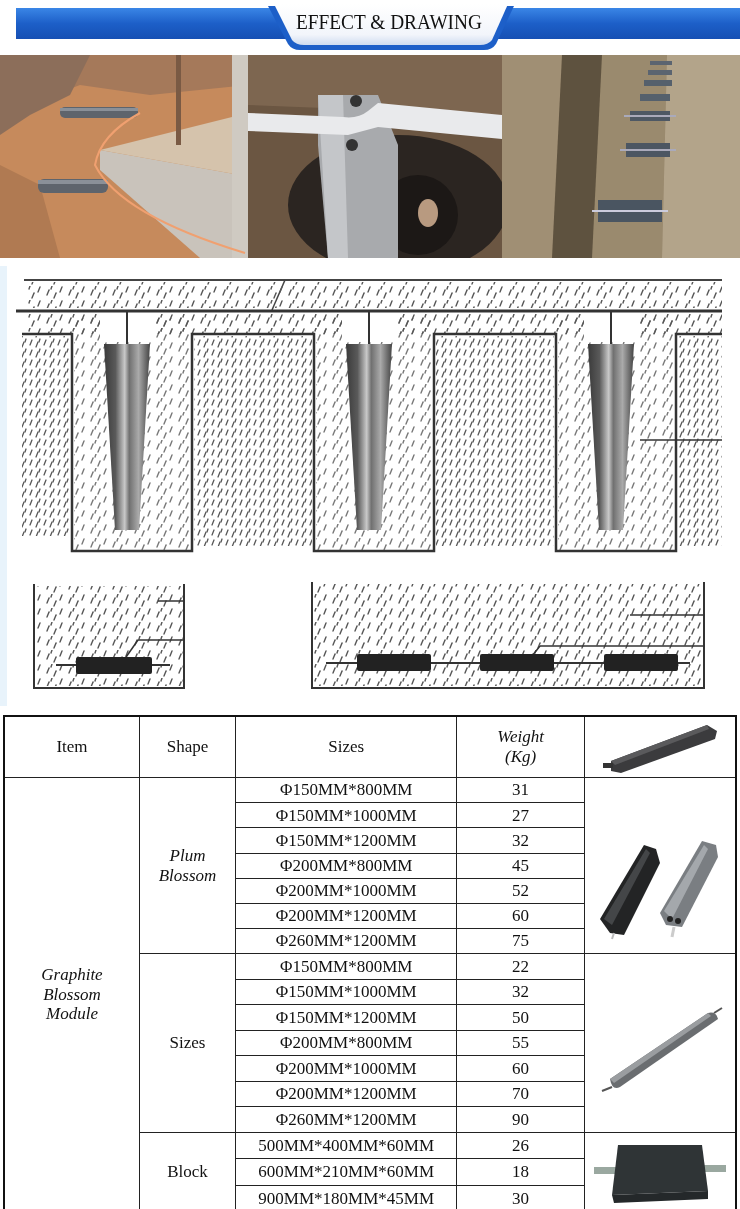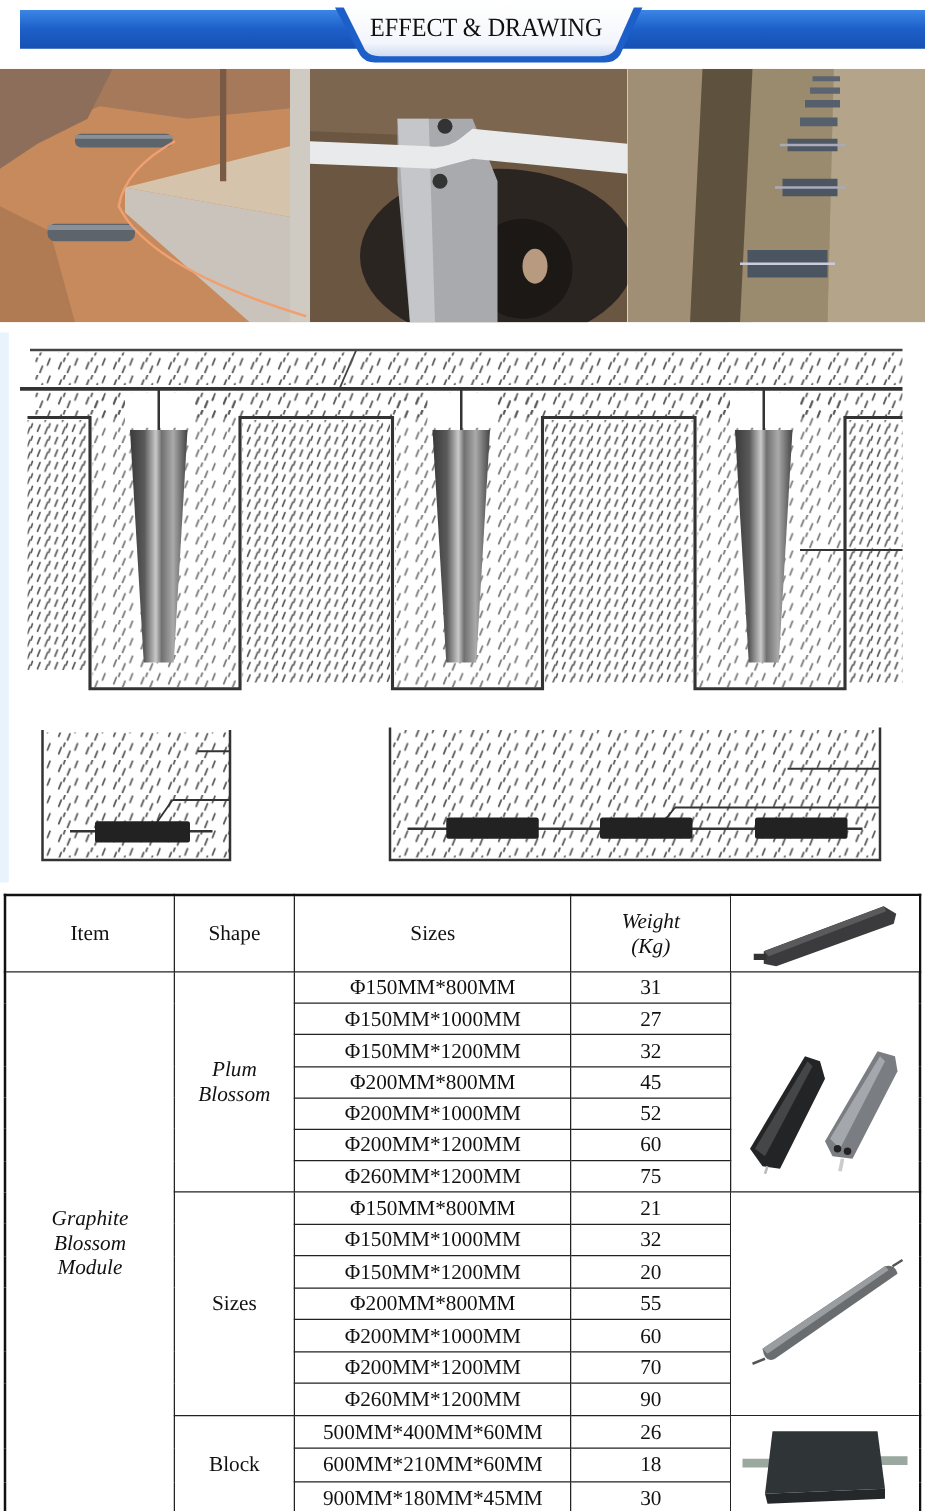--- a/index.html
+++ b/index.html
@@ -265,37 +265,37 @@
       <td>60</td>
     </tr>
     <tr class="pb">
       <td>Φ260MM*1200MM</td>
       <td>75</td>
     </tr>
 
     <tr class="col">
       <td class="c-shape" rowspan="7">Sizes</td>
       <td>Φ150MM*800MM</td>
-      <td>21</td>
+      <td>22</td>
       <td class="img-cell" rowspan="7">
         <svg width="140" height="120" viewBox="0 0 140 120">
           <path d="M12 108 L22 104" stroke="#555" stroke-width="2"></path>
           <path d="M20 96 L118 30 Q126 28 128 36 L30 104 Q22 108 20 96 Z" fill="#6a6d70"></path>
           <path d="M20 96 L118 30 L121 33 L24 100 Z" fill="#9a9da0"></path>
           <path d="M124 30 L132 25" stroke="#555" stroke-width="2"></path>
         </svg>
       </td>
     </tr>
     <tr class="col">
       <td>Φ150MM*1000MM</td>
       <td>32</td>
     </tr>
     <tr class="col">
       <td>Φ150MM*1200MM</td>
-      <td>20</td>
+      <td>50</td>
     </tr>
     <tr class="col">
       <td>Φ200MM*800MM</td>
       <td>55</td>
     </tr>
     <tr class="col">
       <td>Φ200MM*1000MM</td>
       <td>60</td>
     </tr>
     <tr class="col">

